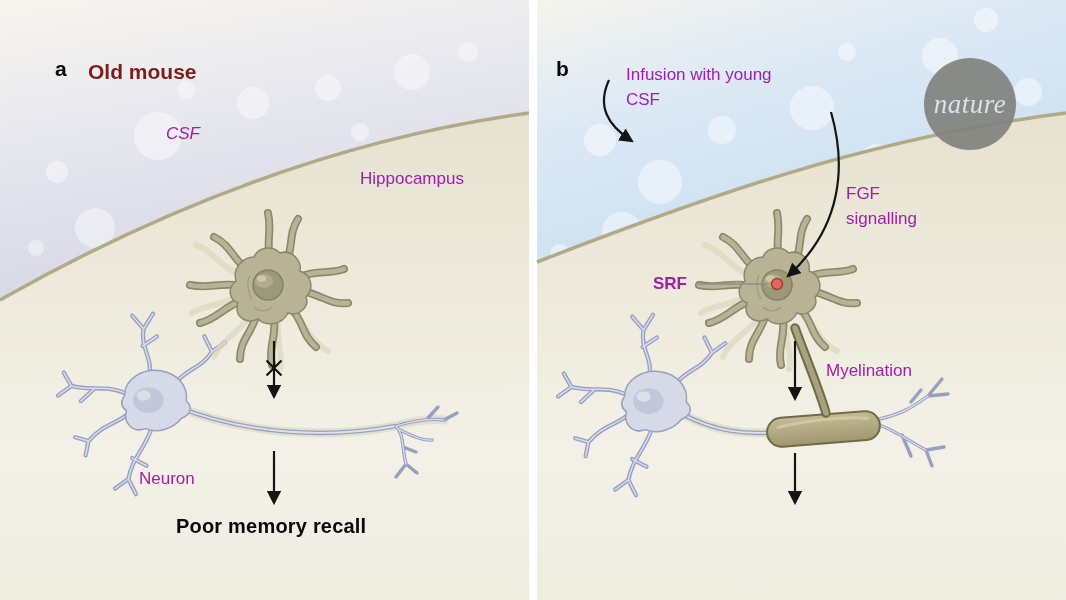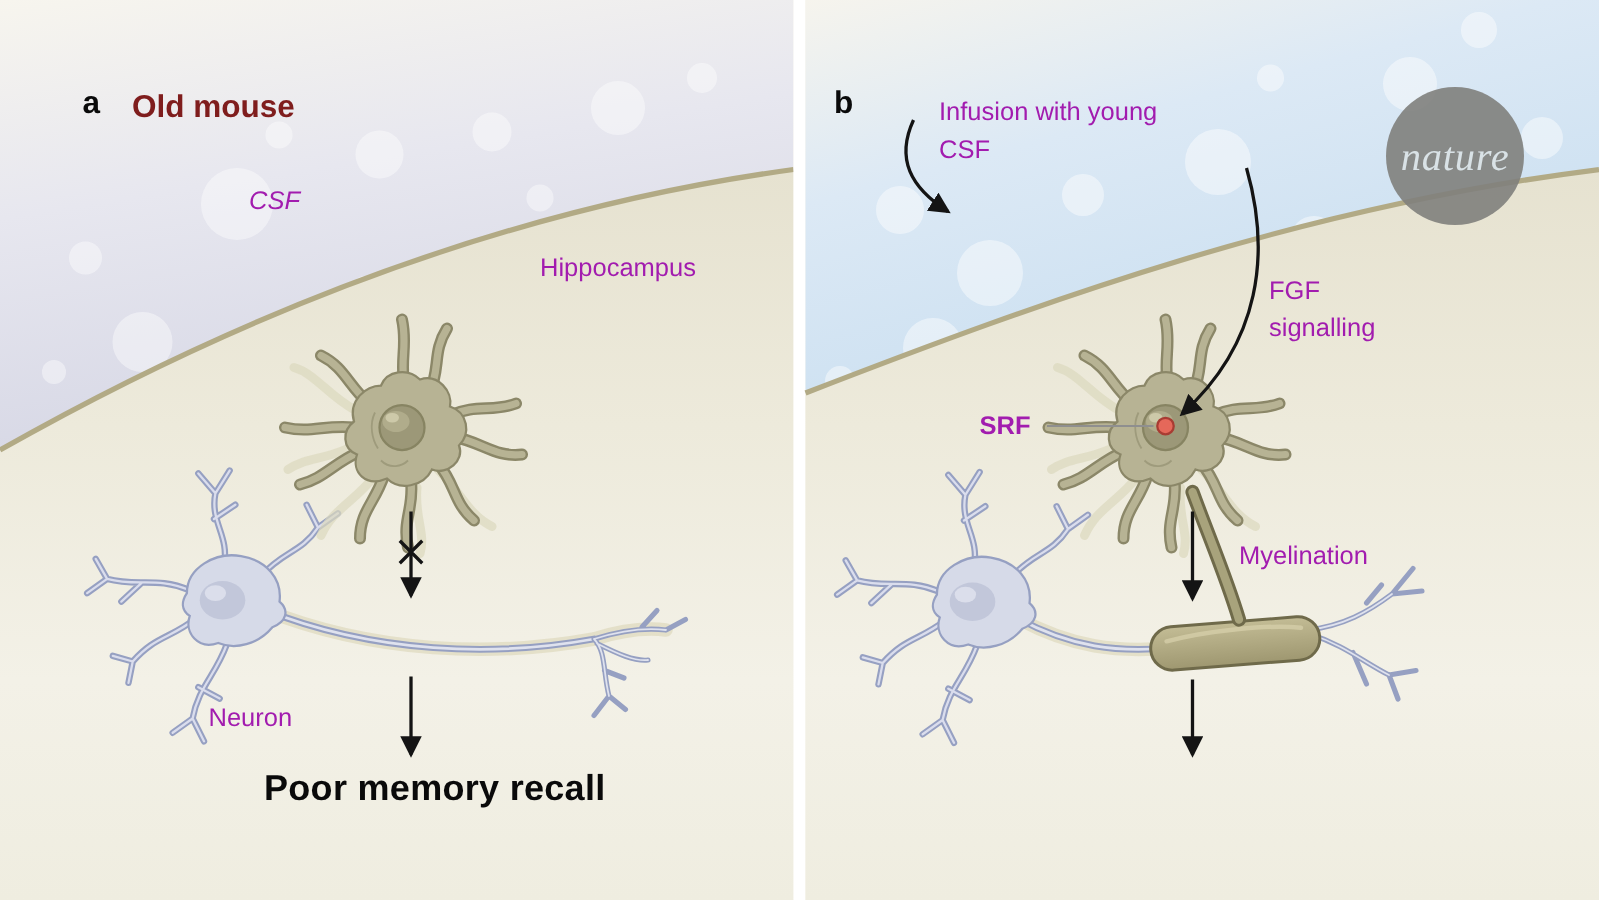--- a/index.html
+++ b/index.html
@@ -19,21 +19,21 @@
     white-space:pre-line;
   }
   .lbl.wrap{white-space:normal;}
   .panel-letter{
     font-size:21px;font-weight:800;color:#0a0a0a;line-height:22px;letter-spacing:.5px;
   }
   .panel-title{
     font-size:21px;font-weight:700;color:#7f1d1d;line-height:22px;
   }
   .outcome{
-    font-size:24px;font-weight:700;color:#0a0a0a;line-height:24px;letter-spacing:.2px;
+    font-size:20px;font-weight:700;color:#0a0a0a;line-height:24px;letter-spacing:.2px;
   }
   .nature-logo{
     position:absolute;left:924px;top:58px;width:92px;height:92px;
     border-radius:50%;
     background:rgba(128,127,124,0.9);
     display:flex;align-items:center;justify-content:center;font-style:italic;
   }
   .nature-logo span{
     font-family:"Liberation Serif", serif;
     font-size:27px;color:#d9e2e6;letter-spacing:.5px;

